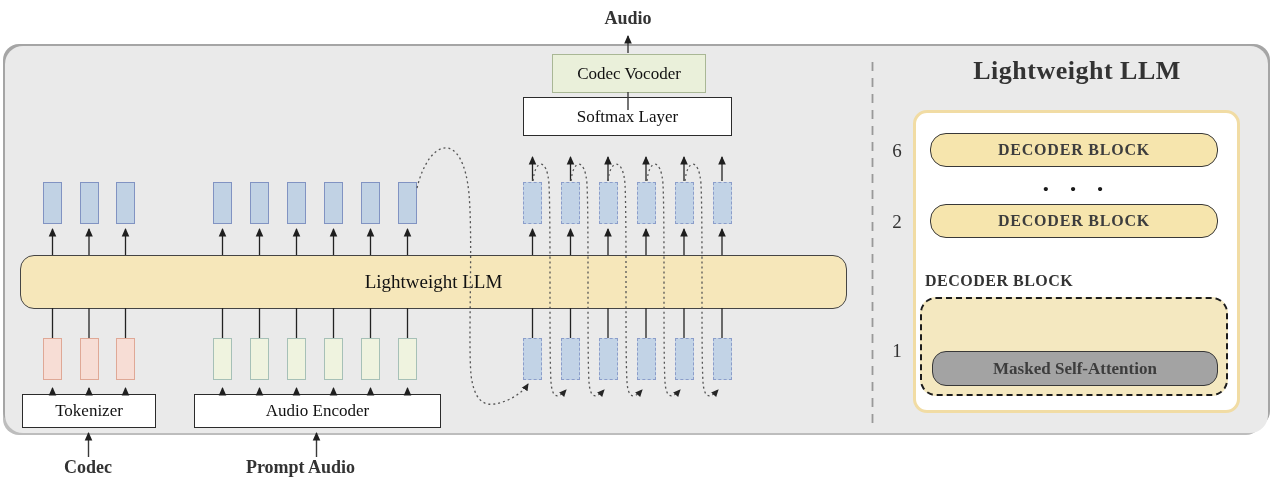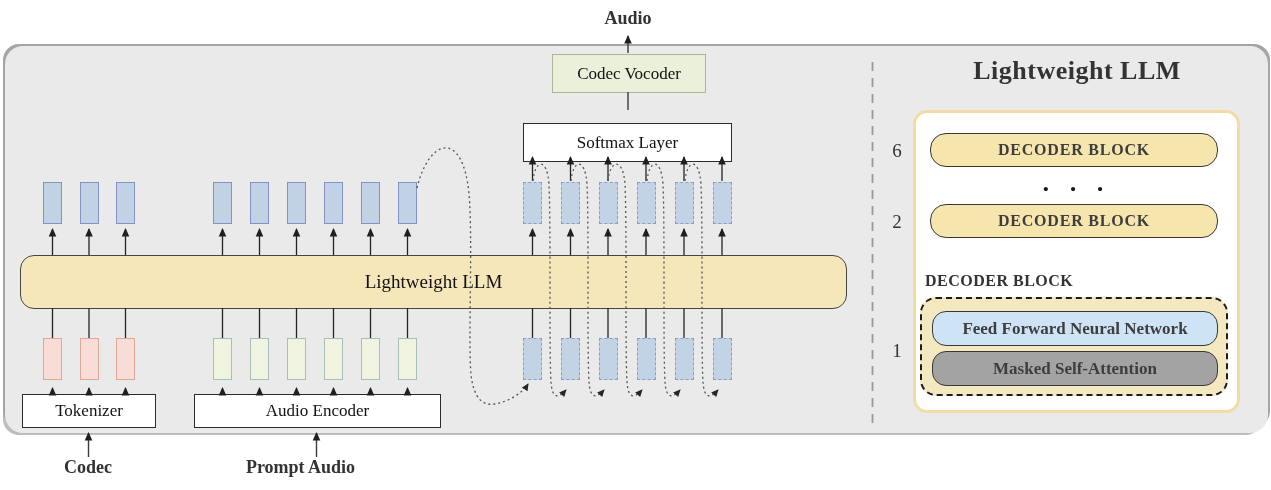--- a/index.html
+++ b/index.html
@@ -65,21 +65,21 @@
 </head>
 <body>
 
 <div class="canvas">
 
   <div class="panel"></div>
 
   <div class="io-label" style="left:578px;top:8px;width:100px;">Audio</div>
 
   <div class="box codec" style="left:552px;top:54px;width:152px;height:37px;">Codec Vocoder</div>
-  <div class="box" style="left:523px;top:123px;width:207px;height:37px;">Softmax Layer</div>
+  <div class="box" style="left:523px;top:97px;width:207px;height:37px;">Softmax Layer</div>
   <div class="llm-bar">Lightweight LLM</div>
   <div class="box" style="left:22px;top:394px;width:132px;height:32px;">Tokenizer</div>
   <div class="box" style="left:194px;top:394px;width:245px;height:32px;">Audio Encoder</div>
 
   <div class="io-label" style="left:48px;top:457px;width:80px;">Codec</div>
   <div class="io-label" style="left:244px;top:457px;width:113px;">Prompt Audio</div>
 
   <div id="token-layer">
       <div class="token" style="left: 43px; top: 338px; background: rgb(247, 221, 213); border: 1.3px solid rgb(223, 168, 150);"></div>
       <div class="token" style="left: 79.5px; top: 338px; background: rgb(247, 221, 213); border: 1.3px solid rgb(223, 168, 150);"></div>
@@ -117,21 +117,20 @@
   <div class="white-box"></div>
 
   <div class="pill yellow" style="top:133px;">DECODER BLOCK</div>
   <div class="layer-num" style="top:140px;">6</div>
   <div class="dots">· · ·</div>
   <div class="pill yellow" style="top:204px;">DECODER BLOCK</div>
   <div class="layer-num" style="top:211px;">2</div>
 
   <div class="block-label">DECODER BLOCK</div>
   <div class="dashed-container"></div>
-  <div class="pill sub-pill ffn">Feed Forward Neural Network</div>
   <div class="pill sub-pill msa">Masked Self-Attention</div>
   <div class="layer-num" style="top:340px;">1</div>
 
   <svg class="overlay" viewBox="0 0 1271 490">
     <defs>
       <marker id="ah" markerWidth="10" markerHeight="10" refX="7.5" refY="4.5" orient="auto" markerUnits="userSpaceOnUse">
         <path d="M0,0.7 L8.5,4.5 L0,8.3 z" fill="#1f1f1f"></path>
       </marker>
       <marker id="ahs" markerWidth="9" markerHeight="9" refX="6.5" refY="4" orient="auto" markerUnits="userSpaceOnUse">
         <path d="M0,0.6 L7.5,4 L0,7.4 z" fill="#262626"></path>

